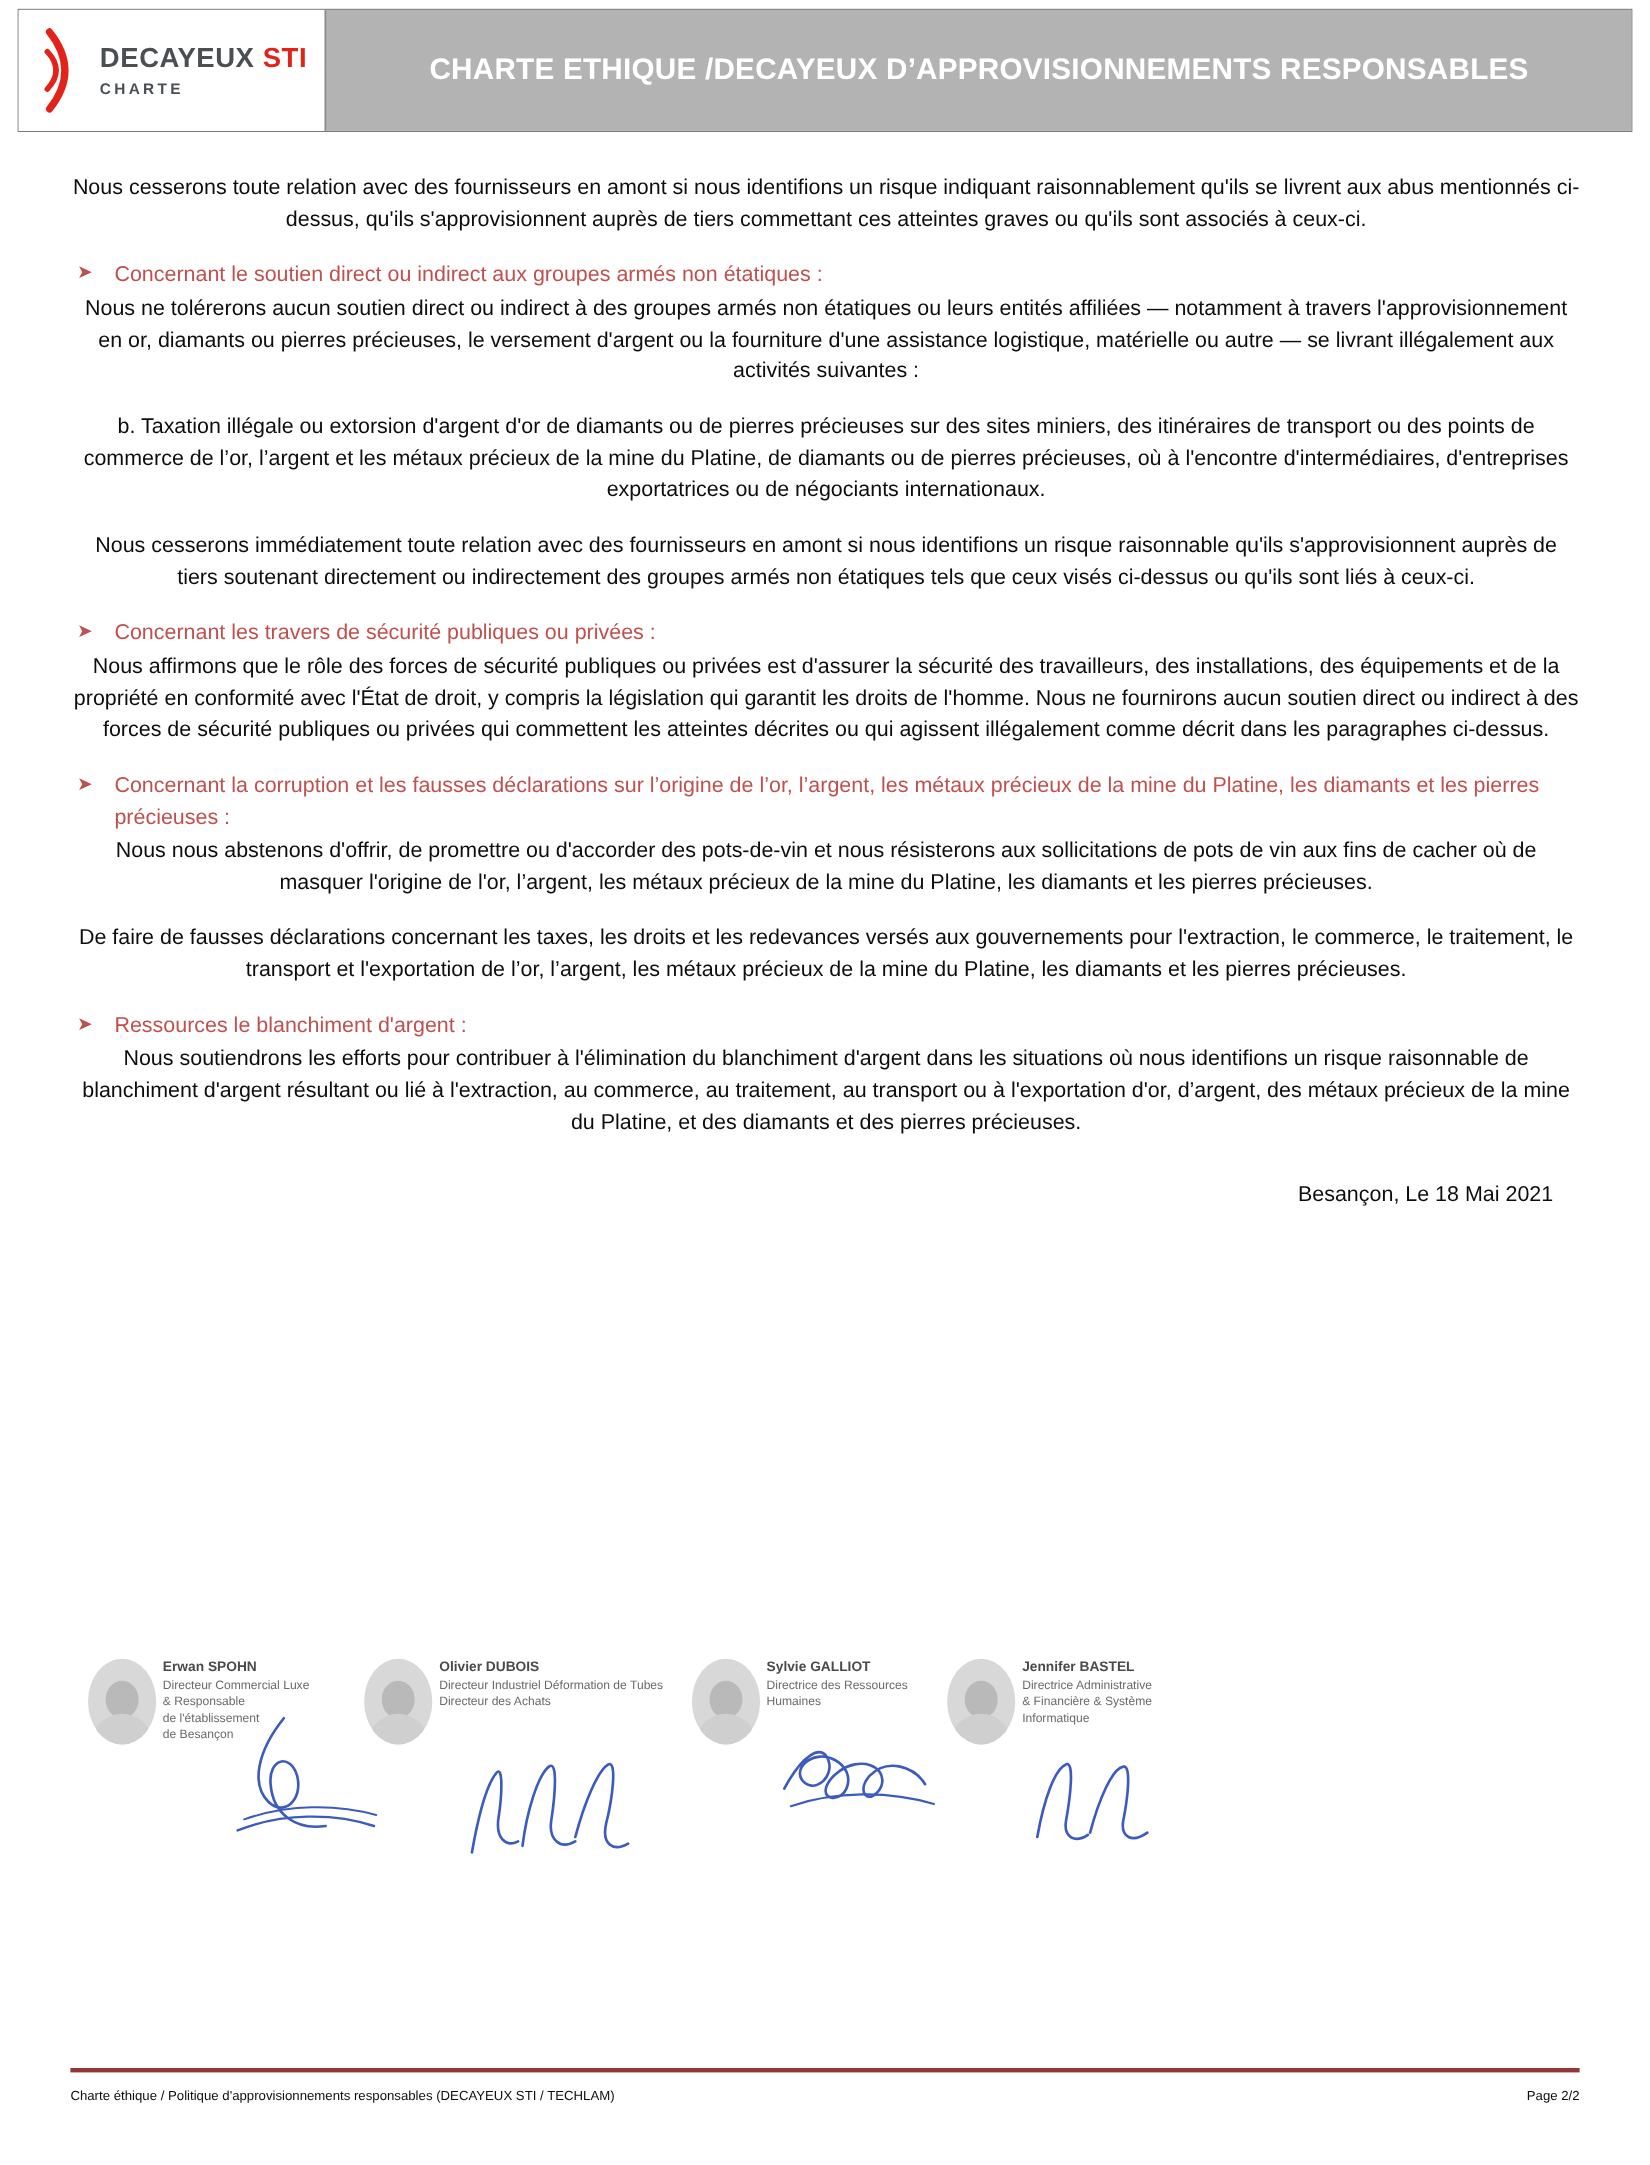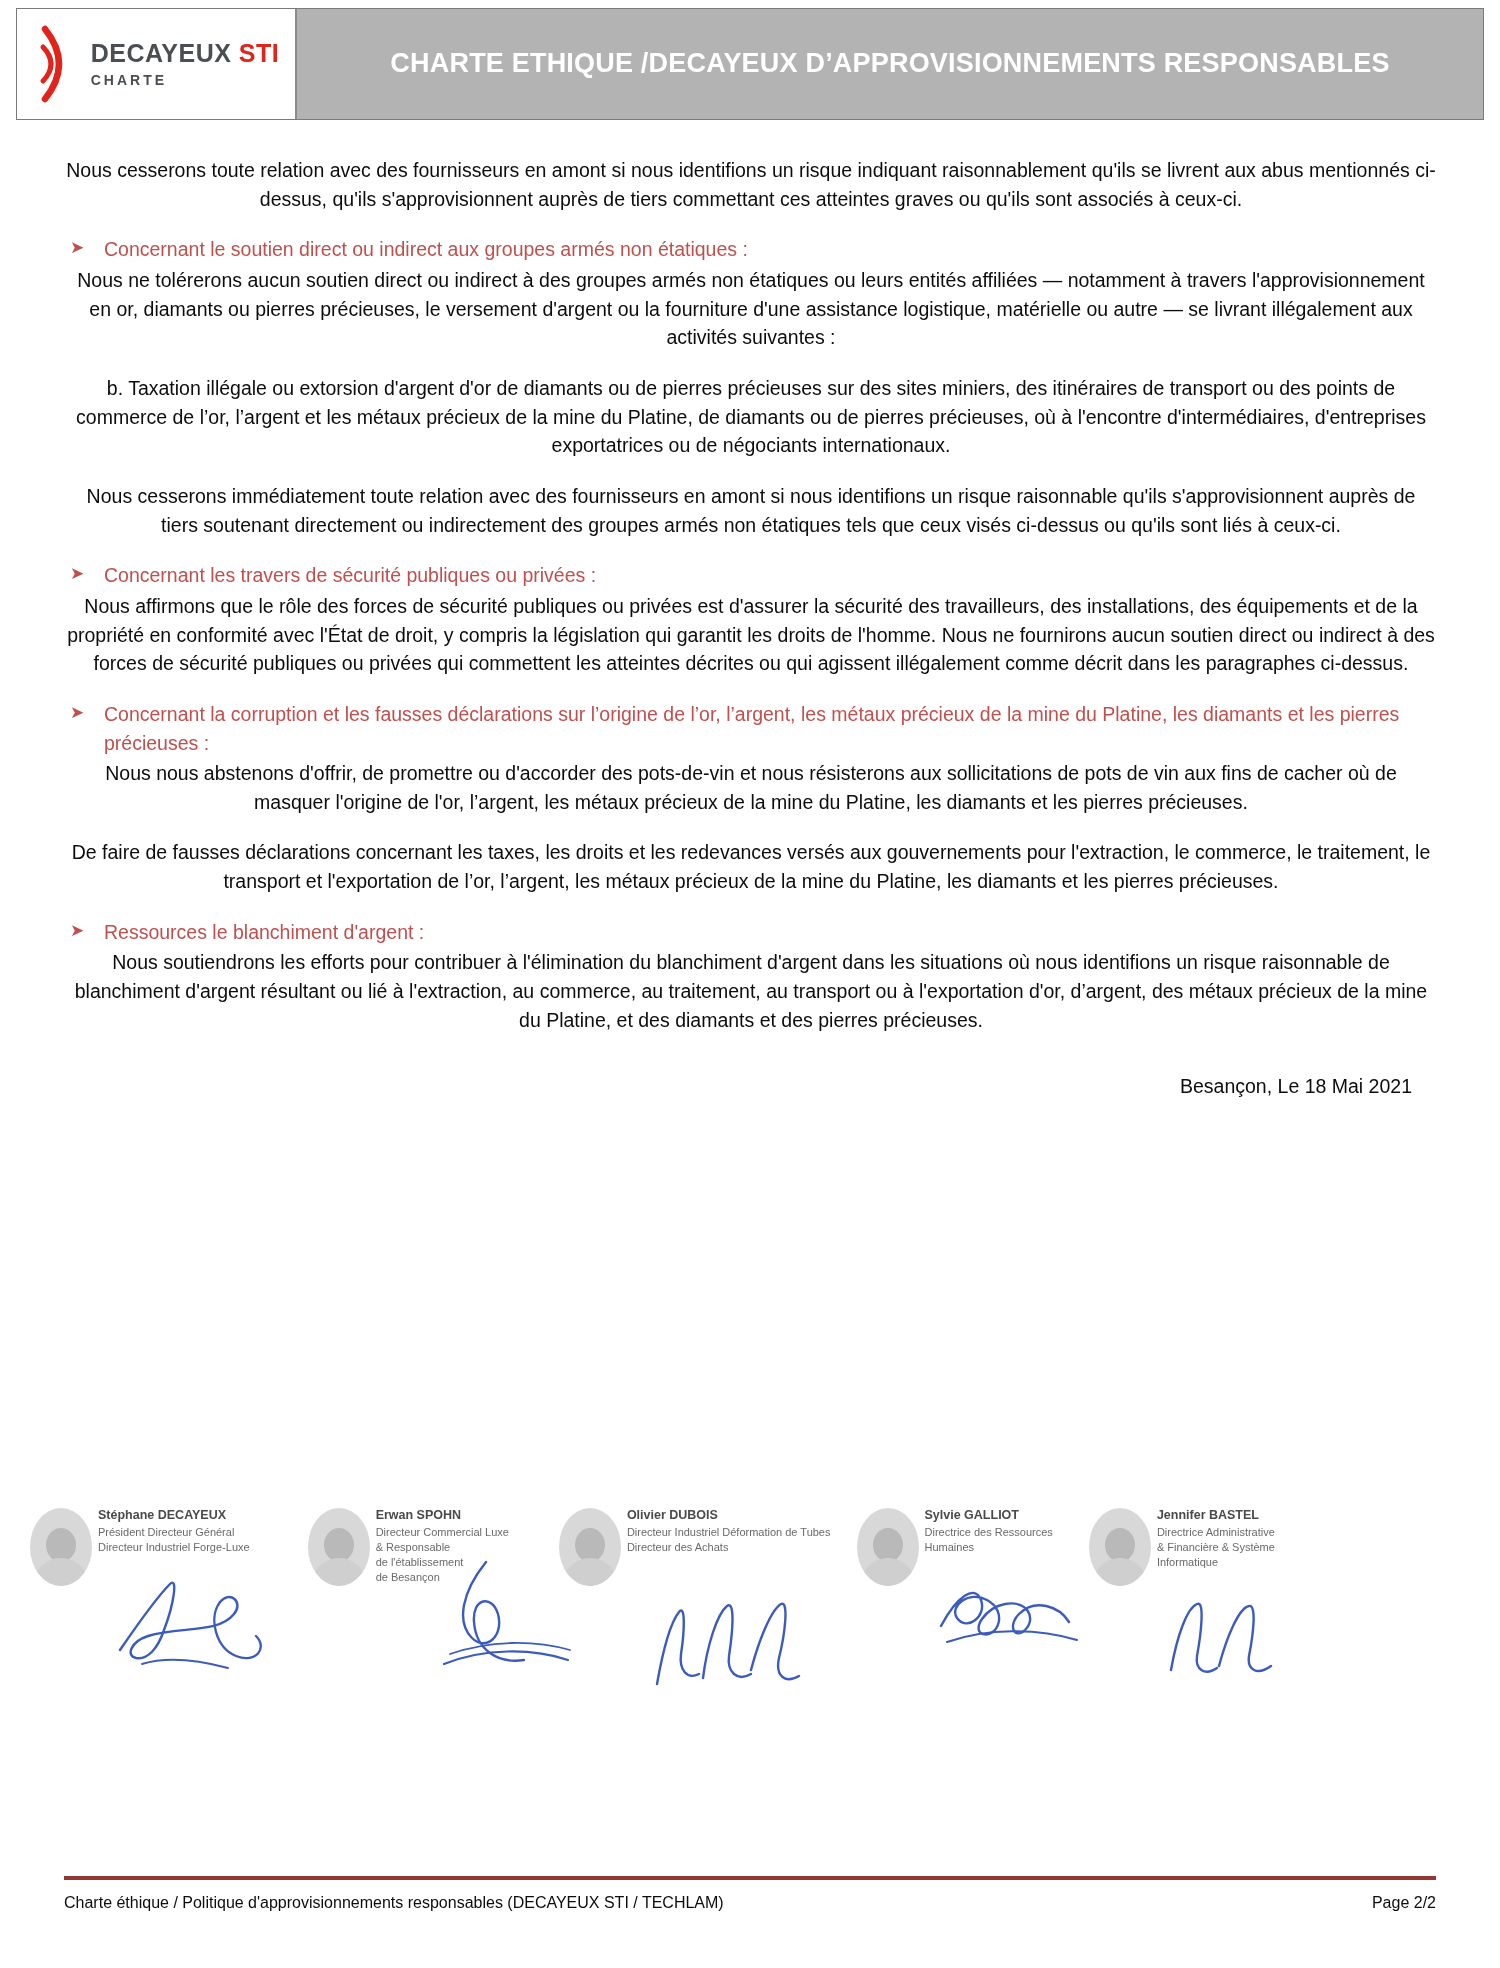--- a/index.html
+++ b/index.html
@@ -203,21 +203,21 @@
   }
   .footer-rule {
     height: 4px;
     background: #943634;
     margin-bottom: 14px;
   }
   .footer-row {
     display: flex;
     justify-content: space-between;
     align-items: flex-start;
-    font-size: 16px;
+    font-size: 12px;
     color: #0d0d0d;
   }
 </style>
 </head>
 <body>
 
 <div class="header">
   <div class="logo-cell">
     <div class="logo-wrap">
       <div class="logo-arcs">
@@ -271,35 +271,20 @@
     <span class="arrow">➤</span>
     <span class="btext">Ressources le blanchiment d'argent :</span>
   </div>
   <p class="para">Nous soutiendrons les efforts pour contribuer à l'élimination du blanchiment d'argent dans les situations où nous identifions un risque raisonnable de blanchiment d'argent résultant ou lié à l'extraction, au commerce, au traitement, au transport ou à l'exportation d'or, d’argent, des métaux précieux de la mine du Platine, et des diamants et des pierres précieuses.</p>
 
   <div class="date-line">Besançon, Le 18 Mai 2021</div>
 </div>
 
 <div class="signatures">
 
-  <div class="sig-block" style="margin-left:8px;">
-    <div class="sig-photo">
-        <div class="head"></div>
-        <div class="body"></div>
-      </div>
-    <div class="sig-info">
-      <div class="sig-name">Stéphane DECAYEUX</div>
-      <div class="sig-role" style="white-space:pre-line;">Président Directeur Général
-Directeur Industriel Forge-Luxe</div>
-    </div>
-    <svg class="sig-mark" style="left:78px; top:56px;" width="190" height="120" viewBox="0 0 190 120">
-      <path d="M12 86 C38 48, 52 30, 62 20 C70 12, 66 40, 56 66 C50 84, 40 96, 28 94 C18 92, 22 78, 40 72 C72 62, 110 70, 126 50 C136 38, 122 26, 112 38 C100 54, 108 84, 128 92 C148 100, 160 84, 148 72" stroke="#3b5bbf" stroke-width="2.4" fill="none" stroke-linecap="round"></path>
-      <path d="M34 100 C60 92, 90 96, 120 104" stroke="#3b5bbf" stroke-width="2" fill="none" stroke-linecap="round"></path>
-    </svg>
-  </div>
 
   <div class="sig-block" style="margin-left:58px;">
     <div class="sig-photo">
         <div class="head"></div>
         <div class="body"></div>
       </div>
     <div class="sig-info">
       <div class="sig-name">Erwan SPOHN</div>
       <div class="sig-role" style="white-space:pre-line;">Directeur Commercial Luxe
 &amp; Responsable

